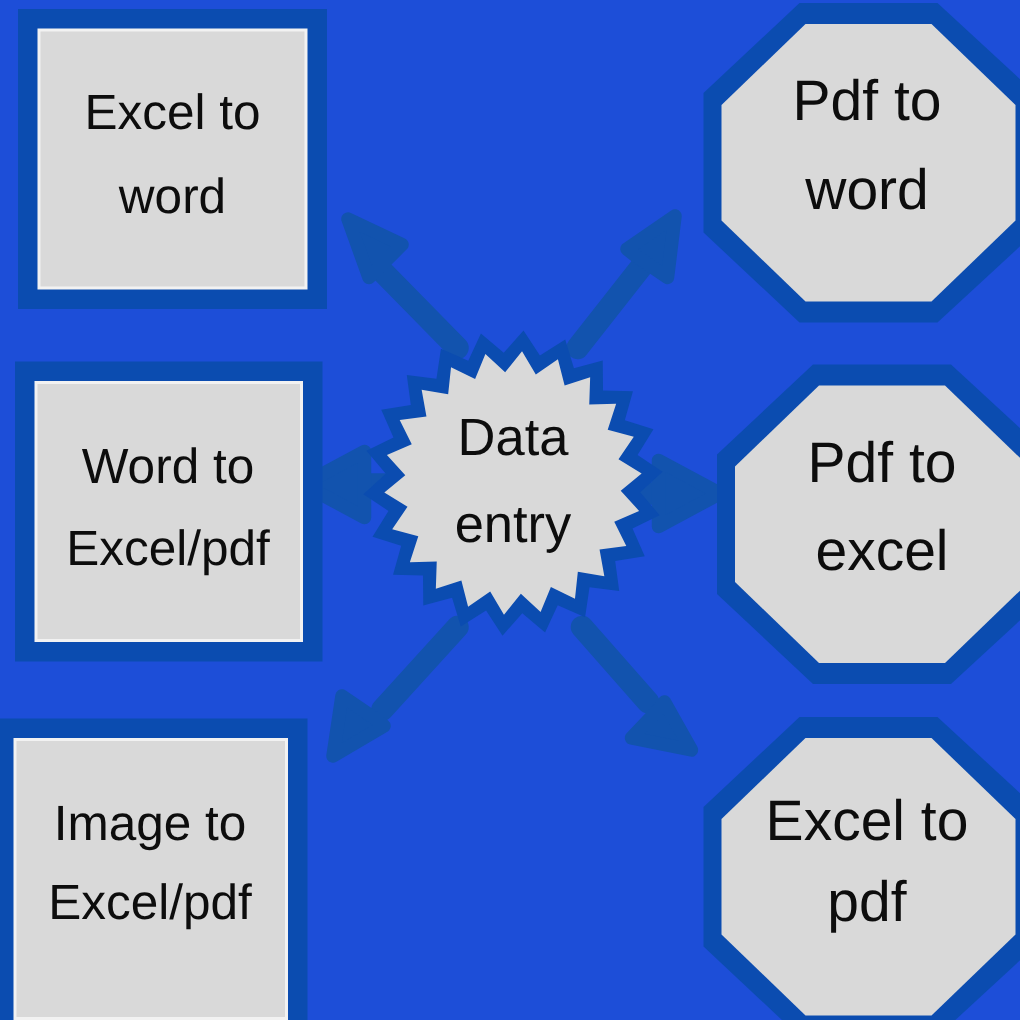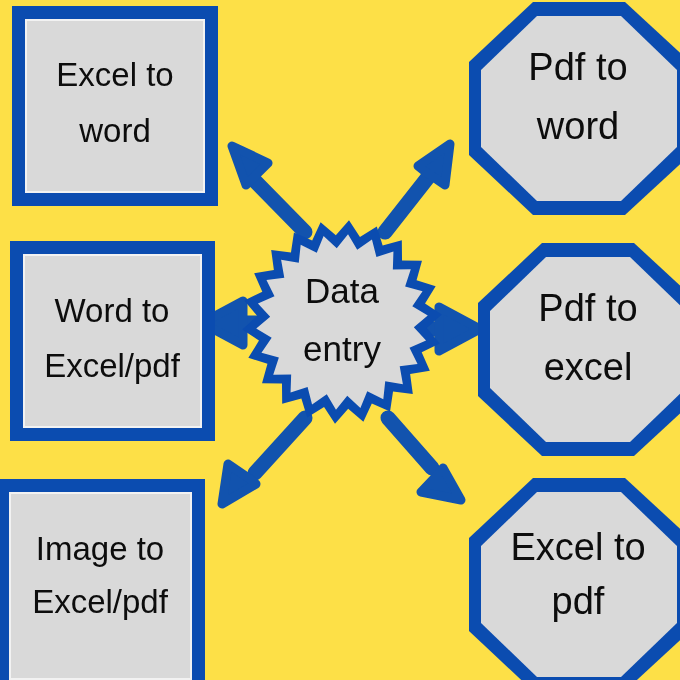--- a/index.html
+++ b/index.html
@@ -9,21 +9,21 @@
   body {
     width: 680px;
     height: 680px;
     overflow: hidden;
     font-family: "Liberation Sans", sans-serif;
   }
   #diagram-root {
     position: relative;
     width: 680px;
     height: 680px;
-    background: #fde047;
+    background: #1d4ed8;
   }
   svg.layer {
     position: absolute;
     top: 0;
     left: 0;
     width: 680px;
     height: 680px;
     display: block;
   }
   .node-label {

